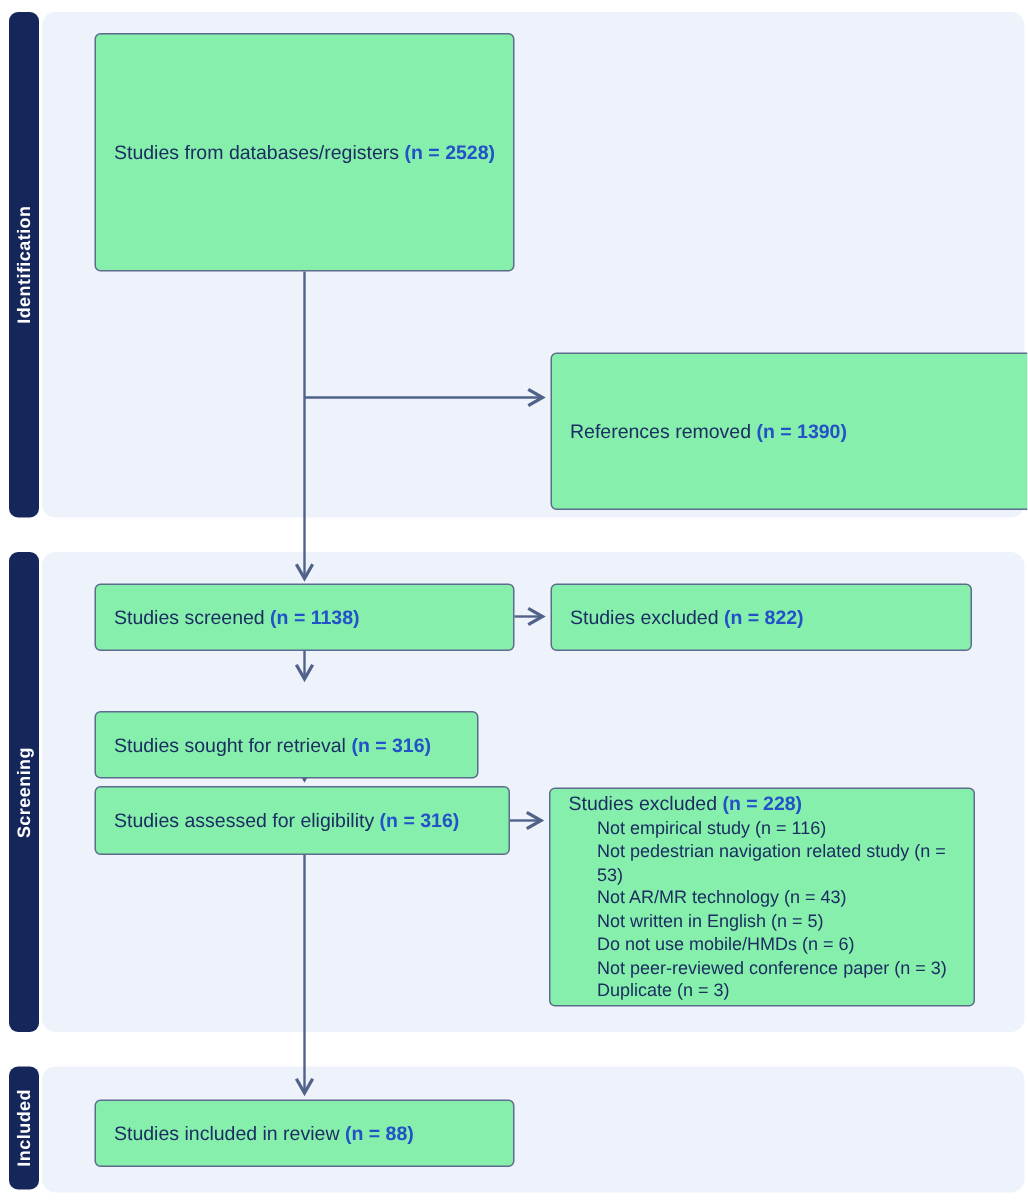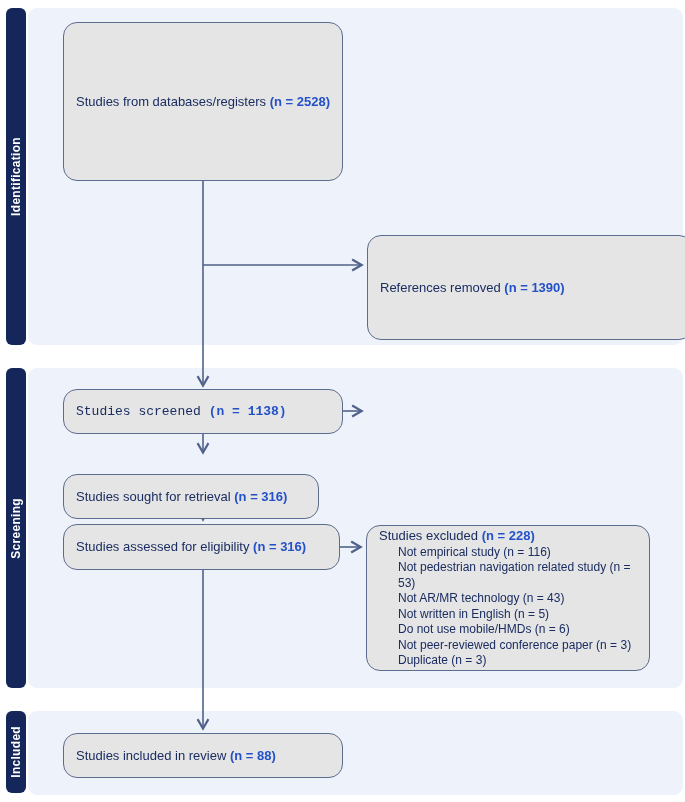--- a/index.html
+++ b/index.html
@@ -40,43 +40,43 @@
     transform: rotate(180deg);
     color: #ffffff;
     font-size: 12px;
     font-weight: 700;
     letter-spacing: 0.3px;
     white-space: nowrap;
   }
   .connectors { position: absolute; left: 0; top: 0; pointer-events: none; }
   .box {
     position: absolute;
-    background: #e5e5e5;
+    background: #86efac;
     border: 1.5px solid #5c6c8e;
-    border-radius: 14px;
+    border-radius: 4px;
     box-sizing: border-box;
     display: flex;
     flex-direction: column;
     justify-content: center;
     padding: 4px 8px 4px 12px;
     color: #1b2d61;
     font-size: 13px;
     line-height: 16px;
   }
   .box .count { color: #2351c8; font-weight: 700; }
   .box .subs { margin-top: 1px; }
   .box .sub {
     margin-left: 19px;
     font-size: 12px;
     line-height: 15.5px;
     color: #1b2d61;
   }
   .box.databases   { left: 63px;  top: 22px;  width: 280px; height: 159px; }
   .box.refremoved  { left: 367px; top: 215px; width: 326px; height: 105px; margin-top: 20px; }
-  .box.screened    { left: 63px;  top: 389px; width: 280px; height: 45px; font-family: Liberation Mono, monospace;  }
+  .box.screened    { left: 63px;  top: 389px; width: 280px; height: 45px;  }
   .box.excl1       { left: 367px; top: 389px; width: 281px; height: 45px;  }
   .box.sought      { left: 63px;  top: 457px; width: 256px; height: 45px; margin-top: 17px;  }
   .box.assessed    { left: 63px;  top: 524px; width: 277px; height: 46px;  }
   .box.excl2       { left: 366px; top: 525px; width: 284px; height: 146px; }
   .box.includedrev { left: 63px;  top: 733px; width: 280px; height: 45px;  }
 </style>
 </head>
 <body>
 
 <div class="canvas">
@@ -117,20 +117,23 @@
   </div>
 
   <div class="box refremoved">
     <div><span>References removed</span> <span class="count">(n = 1390)</span></div>
   </div>
 
   <div class="box screened">
     <div><span>Studies screened</span> <span class="count">(n = 1138)</span></div>
   </div>
 
+  <div class="box excl1">
+    <div><span>Studies excluded</span> <span class="count">(n = 822)</span></div>
+  </div>
 
   <div class="box sought">
     <div><span>Studies sought for retrieval</span> <span class="count">(n = 316)</span></div>
   </div>
 
   <div class="box assessed">
     <div><span>Studies assessed for eligibility</span> <span class="count">(n = 316)</span></div>
   </div>
 
   <div class="box excl2">

